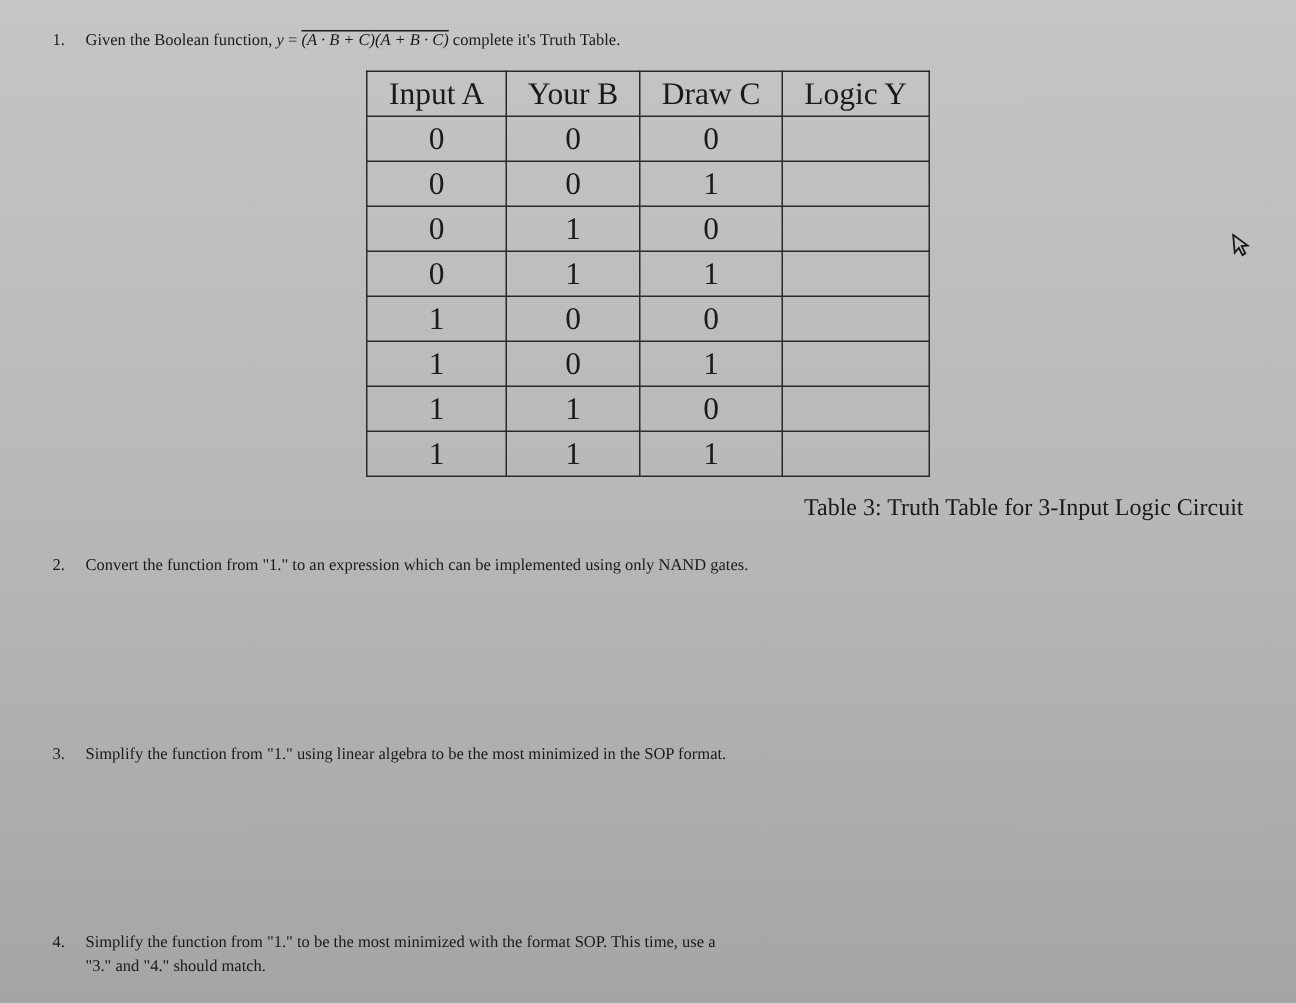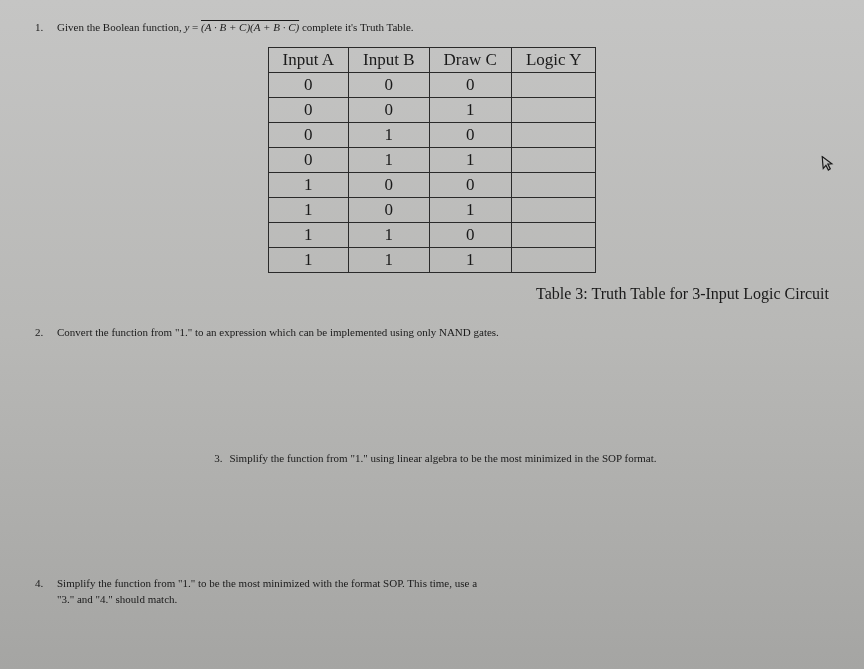--- a/index.html
+++ b/index.html
@@ -36,38 +36,37 @@
     }
     .truth-table {
       border-collapse: collapse;
       margin: 12px auto 12px auto;
       background: transparent;
     }
     .truth-table th, .truth-table td {
       border: 1.5px solid #2a2a2a;
       padding: 2px 14px;
       text-align: center;
-      font-size: 17px;
+      font-size: 21px;
       font-weight: normal;
     }
     .truth-table th {
       font-weight: normal;
     }
     .table-caption {
       text-align: right;
       font-size: 16px;
       margin-top: 10px;
       margin-bottom: 22px;
     }
     .q2 {
       margin-bottom: 110px;
     }
     .q3 {
       margin-bottom: 110px;
-      text-align: center;
     }
     .q4 {
       margin-bottom: 31px;
     }
     .cursor {
       position: absolute;
       top: 155px;
       right: 28px;
       font-size: 16px;
       color: #1a1a1a;
@@ -87,21 +86,21 @@
 
 <div class="question q1">
   <div class="q-text">
     <span class="num">1.</span><span>Given the Boolean function, </span><span class="formula">y</span><span> = </span><span class="formula overline">(A · B + C)</span><span class="formula overline">(A + B · C)</span><span> complete it's Truth Table.</span>
   </div>
 
   <table class="truth-table">
     <thead>
       <tr>
         <th>Input A</th>
-        <th>Input B</th>
+        <th>Your B</th>
         <th>Draw C</th>
         <th>Logic Y</th>
       </tr>
     </thead>
     <tbody>
       <tr>
         <td>0</td>
         <td>0</td>
         <td>0</td>
         <td></td>

